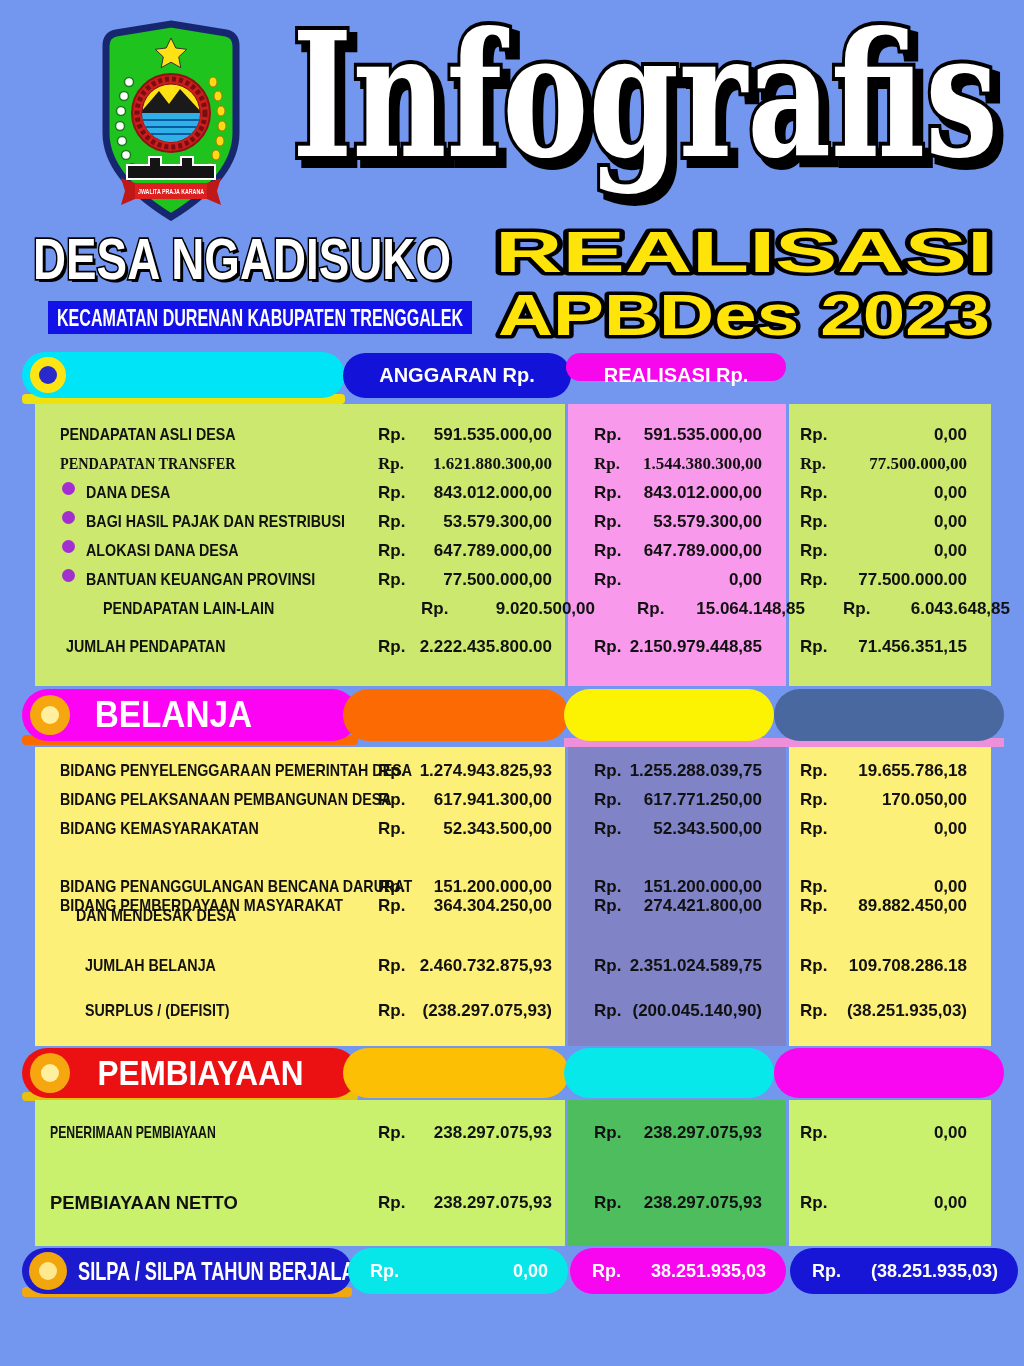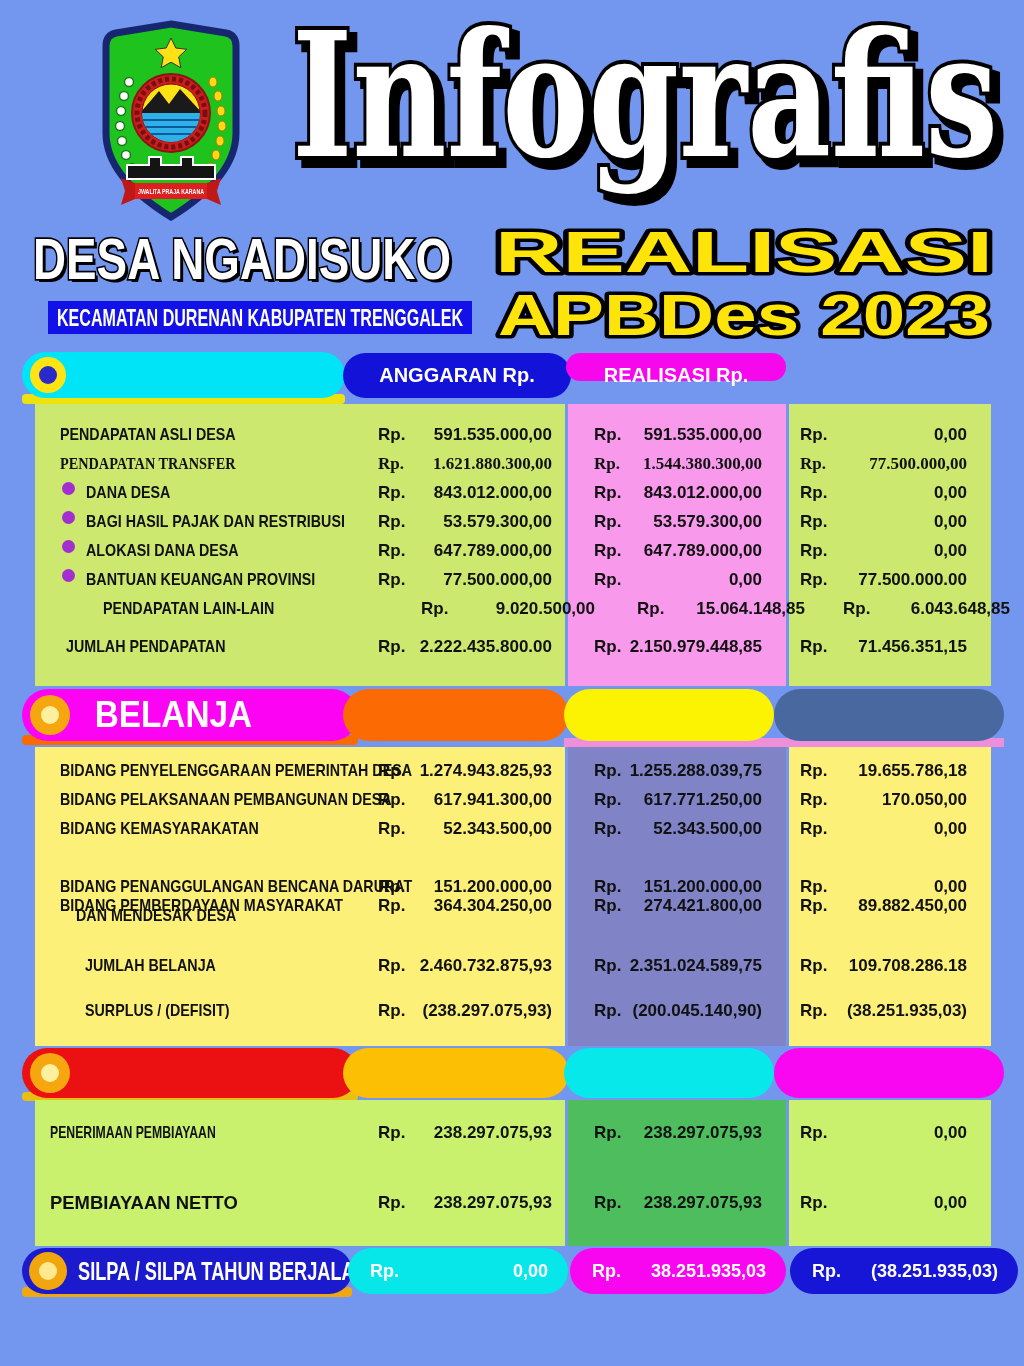--- a/index.html
+++ b/index.html
@@ -266,20 +266,23 @@
     <span class="rp2">Rp.</span>
     <span class="v2">(200.045.140,90)</span>
     <span class="rp3">Rp.</span>
     <span class="v3">(38.251.935,03)</span>
   </div>
 
   <div class="strip" style="left:22px;top:1092px;width:336px;height:9px;background:#E8C010;border-radius:4px;"></div>
   <div class="pill" style="left:22px;top:1048px;width:336px;height:50px;background:#EB1113;border-radius:25px;"></div>
   <span class="badge" style="left:30px;top:1053px;width:40px;height:40px;background:#F6A70F;"></span>
   <span class="badge" style="left:41px;top:1064px;width:18px;height:18px;background:#FFF0A0;"></span>
+  <div class="abs" style="left:86px;top:1048px;height:50px;line-height:50px;color:#fff;font-weight:bold;font-size:35px;">
+    <span class="cx90c">PEMBIAYAAN</span>
+  </div>
   <div class="pill" style="left:343px;top:1048px;width:226px;height:50px;background:#FCBF04;"></div>
   <div class="pill" style="left:564px;top:1048px;width:210px;height:50px;background:#07E8EB;"></div>
   <div class="pill" style="left:774px;top:1048px;width:230px;height:50px;background:#F807F0;"></div>
 
   <div class="abs" style="left:35px;top:1100px;width:530px;height:146px;background:#C9F16E;"></div>
   <div class="abs" style="left:568px;top:1100px;width:218px;height:146px;background:#4EBD5E;"></div>
   <div class="abs" style="left:789px;top:1100px;width:202px;height:146px;background:#C9F16E;"></div>
 
   <div class="row" style="top:1122px;">
     <span class="lbl" style="left:50px;transform:scaleX(.72);">PENERIMAAN PEMBIAYAAN</span>

